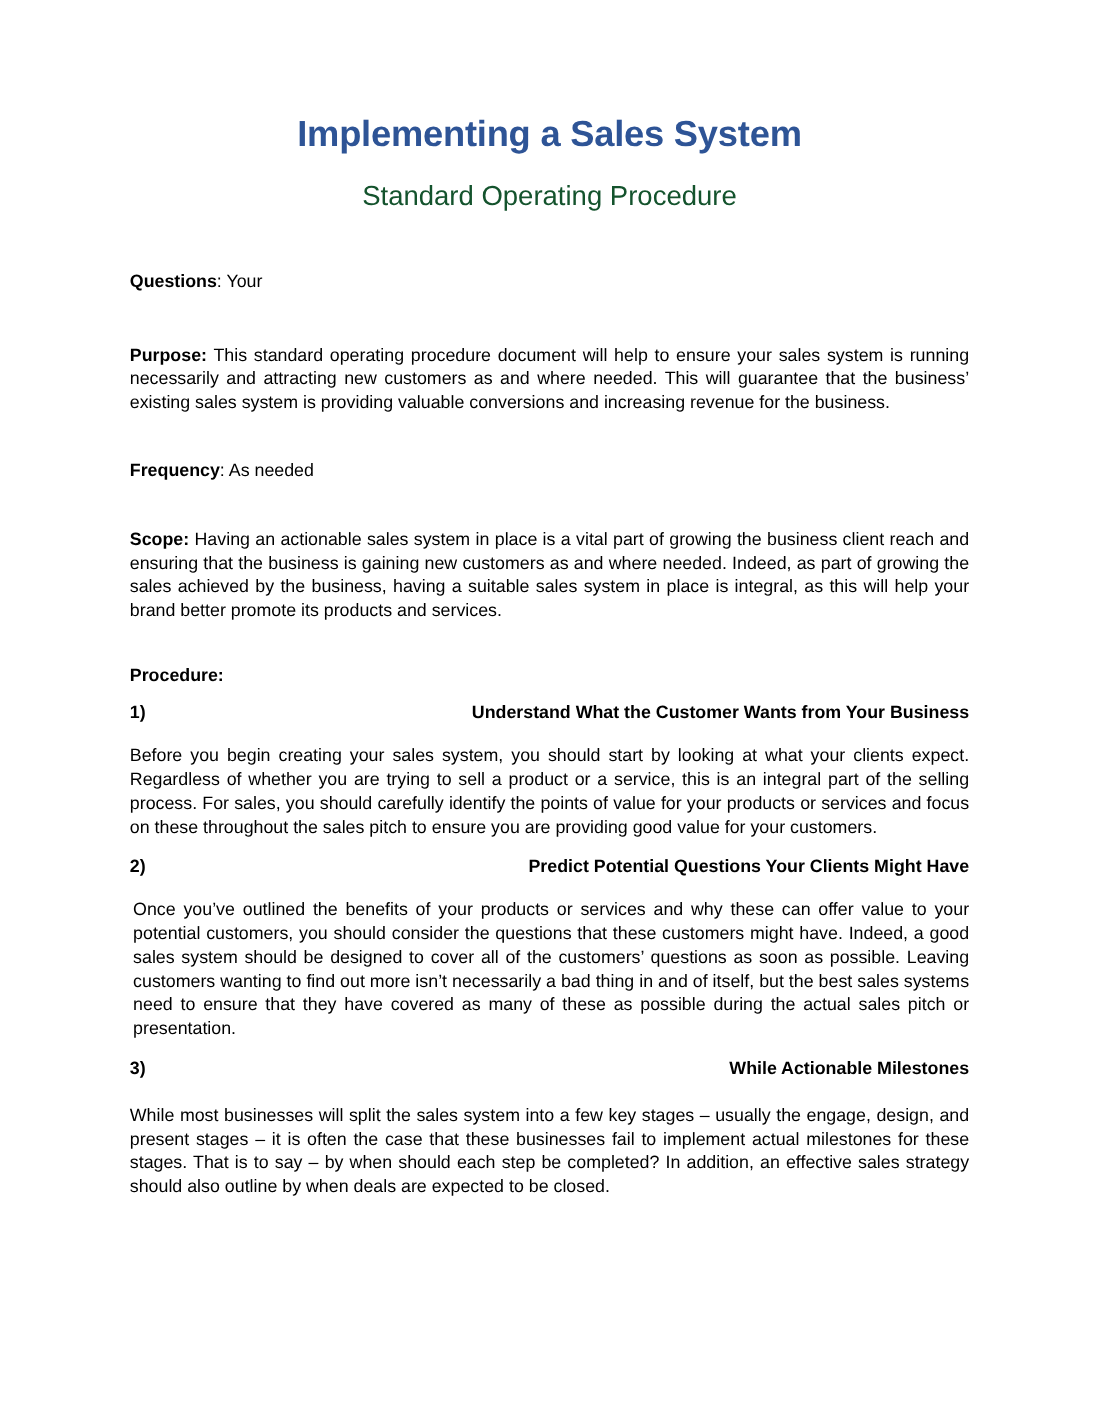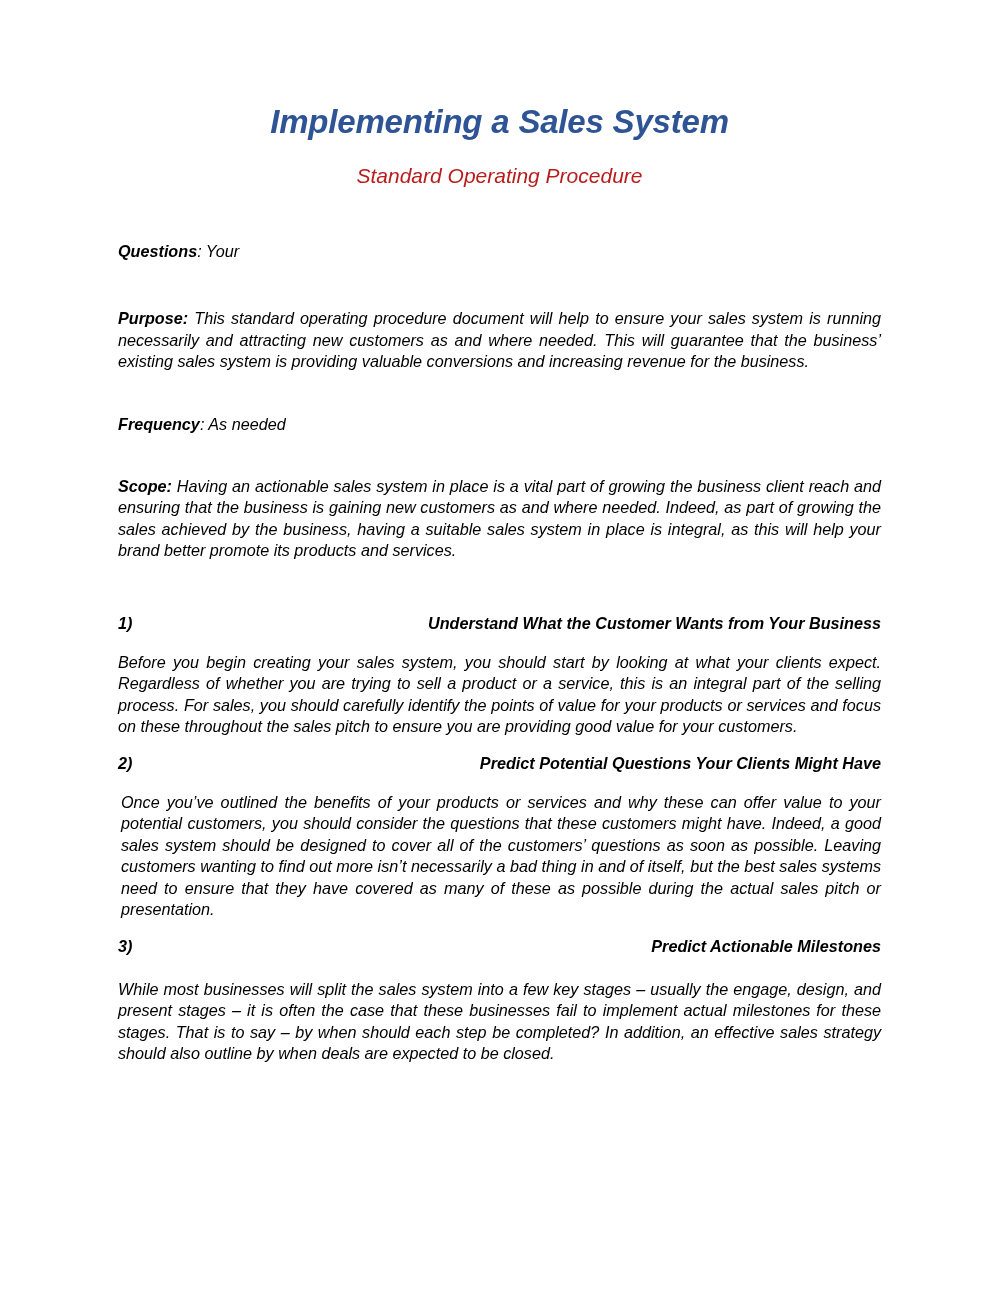--- a/index.html
+++ b/index.html
@@ -15,21 +15,20 @@
     -webkit-font-smoothing: antialiased;
     overflow: hidden;
   }
 
   .page {
     position: relative;
     width: 913px;
     height: 1290px;
     background: #ffffff;
     box-sizing: border-box;
-    font-style: italic;
   }
 
   .content {
     position: absolute;
     left: 118px;
     top: 0;
     width: 763px;
   }
 
   
@@ -41,24 +40,24 @@
     font-weight: bold;
     line-height: 1.18;
     color: #2E5496;
     letter-spacing: -0.2px;
   }
 
   .doc-subtitle {
     margin: 0;
     padding-top: 21px;
     text-align: center;
-    font-size: 21px;
+    font-size: 25px;
     font-weight: normal;
     line-height: 1.2;
-    color: #b91c1c;
+    color: #14532d;
   }
 
   
   .meta-line {
     font-size: 16.2px;
     line-height: 21px;
     text-align: left;
   }
 
   .para {
@@ -137,20 +136,21 @@
     </div>
 
     <div class="spacer-41"></div>
 
     <div class="para">
       <span class="b">Scope:</span><span> Having an actionable sales system in place is a vital part of growing the business client reach and ensuring that the business is gaining new customers as and where needed. Indeed, as part of growing the sales achieved by the business, having a suitable sales system in place is integral, as this will help your brand better promote its products and services.</span>
     </div>
 
     <div class="spacer-38"></div>
 
+    <div class="section-label">Procedure:</div>
 
     <div class="spacer-13"></div>
 
     <div class="step-heading">
       <span class="step-num">1)</span>
       <span class="step-title">Understand What the Customer Wants from Your Business</span>
     </div>
 
     <div class="spacer-18"></div>
 
@@ -164,21 +164,21 @@
     </div>
 
     <div class="spacer-18"></div>
 
     <div class="para para-indent">Once you’ve outlined the benefits of your products or services and why these can offer value to your potential customers, you should consider the questions that these customers might have. Indeed, a good sales system should be designed to cover all of the customers’ questions as soon as possible. Leaving customers wanting to find out more isn’t necessarily a bad thing in and of itself, but the best sales systems need to ensure that they have covered as many of these as possible during the actual sales pitch or presentation.</div>
 
     <div class="spacer-15"></div>
 
     <div class="step-heading">
       <span class="step-num">3)</span>
-      <span class="step-title">Predict Actionable Milestones</span>
+      <span class="step-title">While Actionable Milestones</span>
     </div>
 
     <div class="spacer-22"></div>
 
     <div class="para">While most businesses will split the sales system into a few key stages – usually the engage, design, and present stages – it is often the case that these businesses fail to implement actual milestones for these stages. That is to say – by when should each step be completed? In addition, an effective sales strategy should also outline by when deals are expected to be closed.</div>
 
   </div>
 </div>
 
 </body></html>

